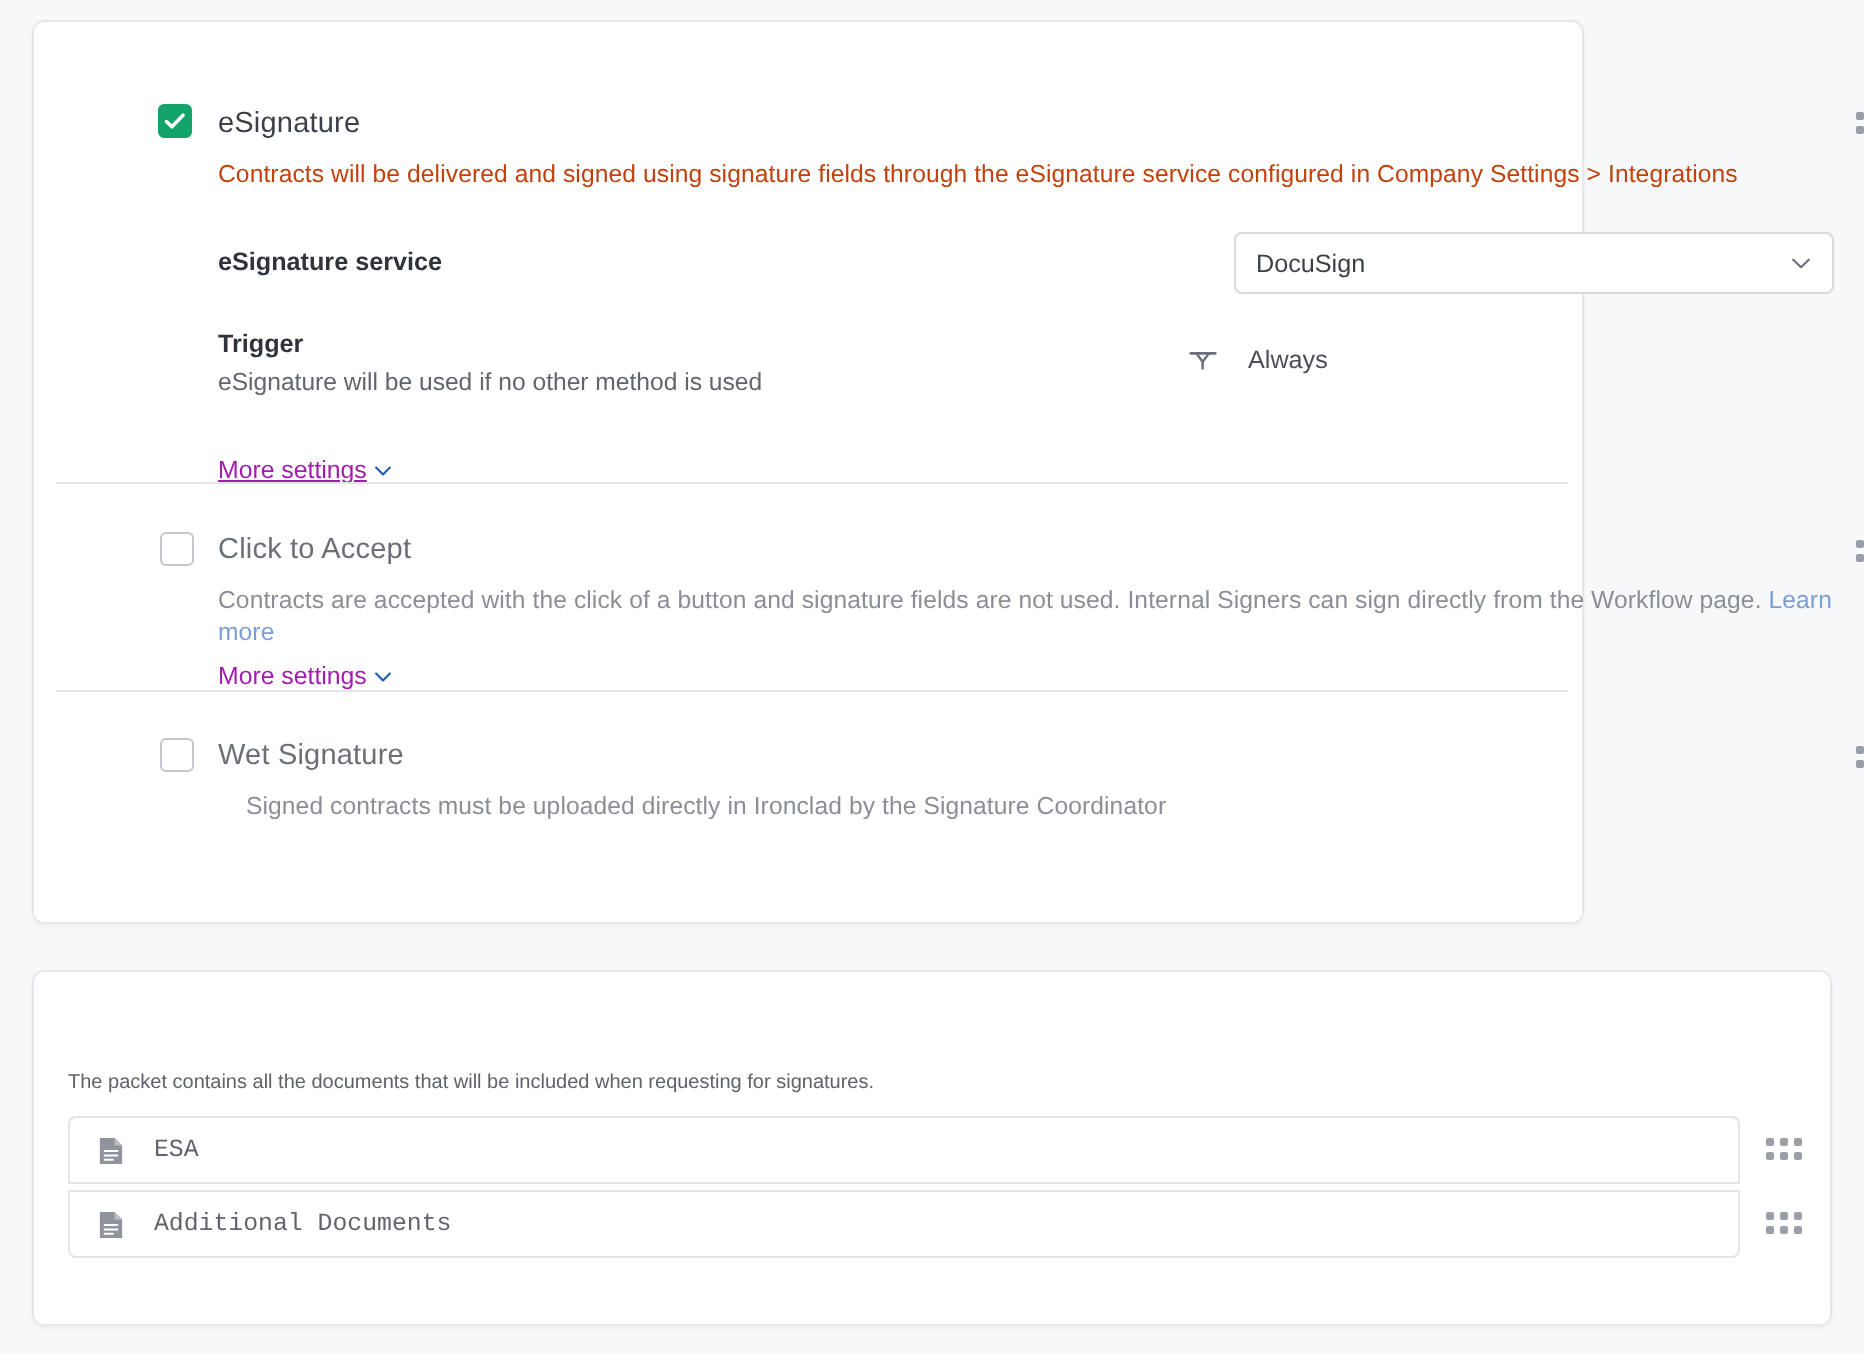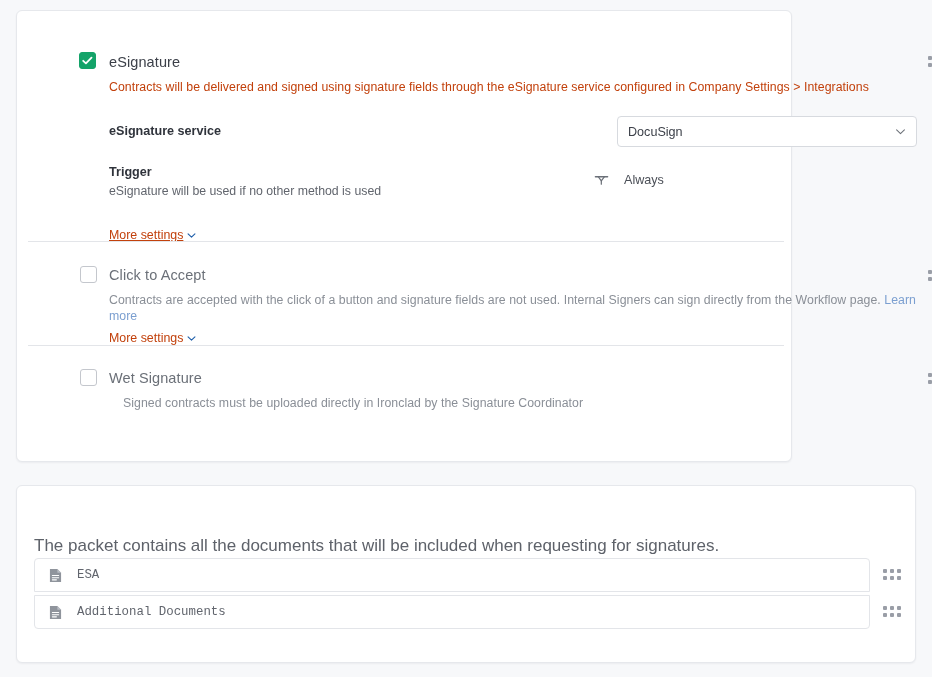--- a/index.html
+++ b/index.html
@@ -169,21 +169,21 @@
   .trigger-value {
     position: absolute;
     font-size: 12.6px;
     color: #4b4f57;
   }
 
   
   .more-settings {
     position: absolute;
     font-size: 12.4px;
-    color: #c2410c;
+    color: #a21caf;
     display: inline-flex;
     align-items: center;
     gap: 3px;
     cursor: pointer;
     white-space: nowrap;
   }
   .more-settings .ms-text { text-decoration: none; }
   .more-settings.underlined .ms-text { text-decoration: underline; }
   .more-settings .ms-chev { width: 11px; height: 11px; display:block; }
 
@@ -194,21 +194,21 @@
     top: 505px;
     font-size: 14.6px;
     font-weight: bold;
     color: #2b2f37;
     letter-spacing: .1px;
   }
   .packet-sub {
     position: absolute;
     left: 34px;
     top: 536px;
-    font-size: 17px;
+    font-size: 10px;
     color: #5e626a;
   }
 
   .doc-row {
     position: absolute;
     left: 34px;
     width: 836px;
     height: 34px;
     border: 1px solid #e3e5e9;
     background: #ffffff;

